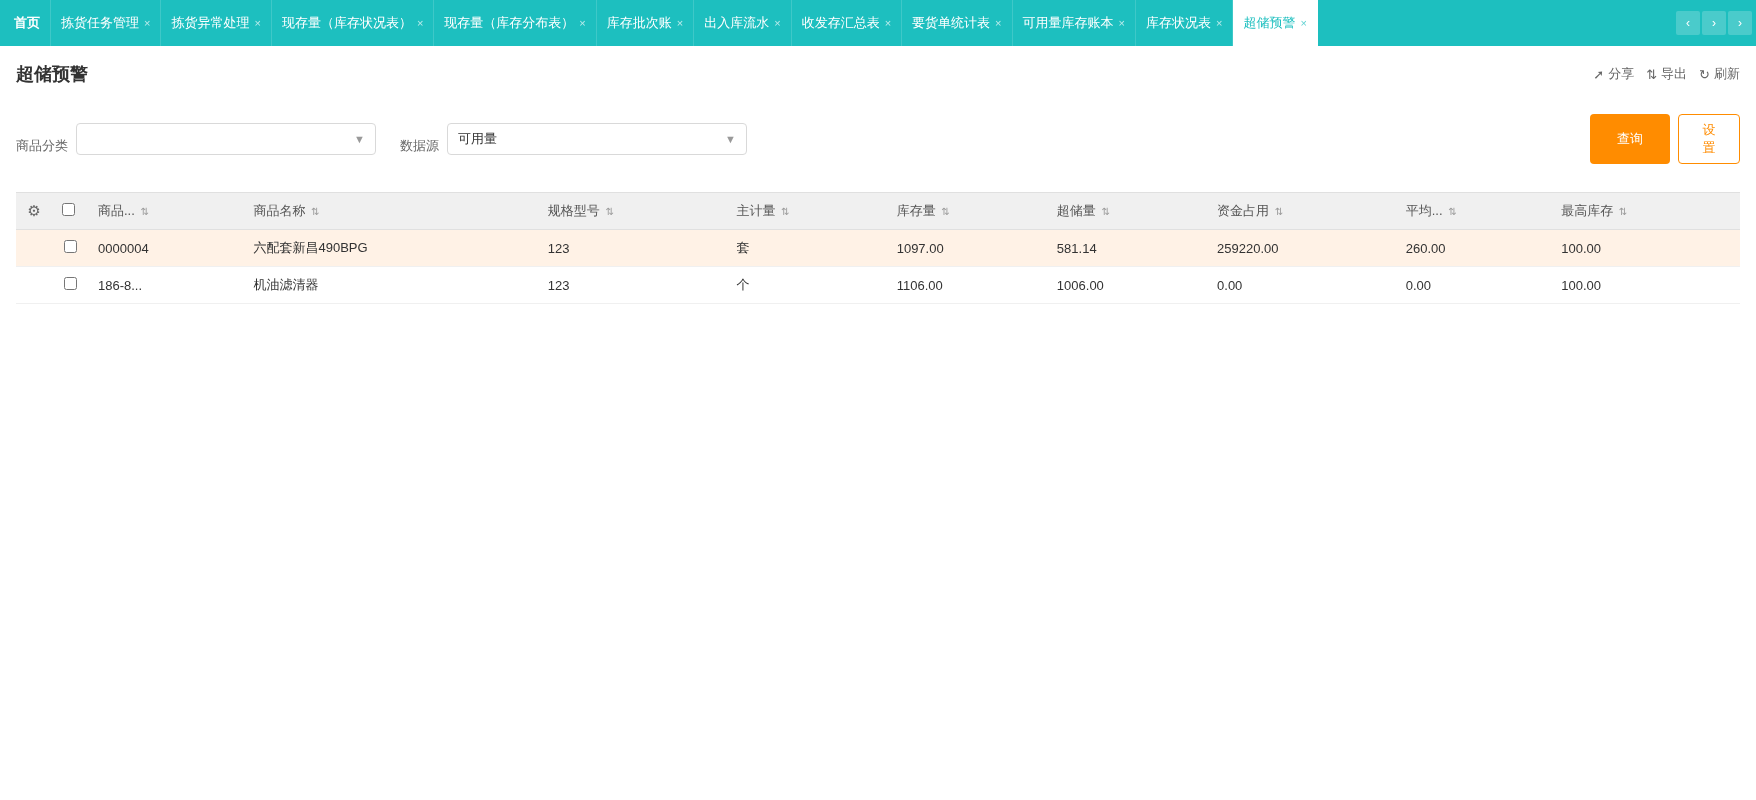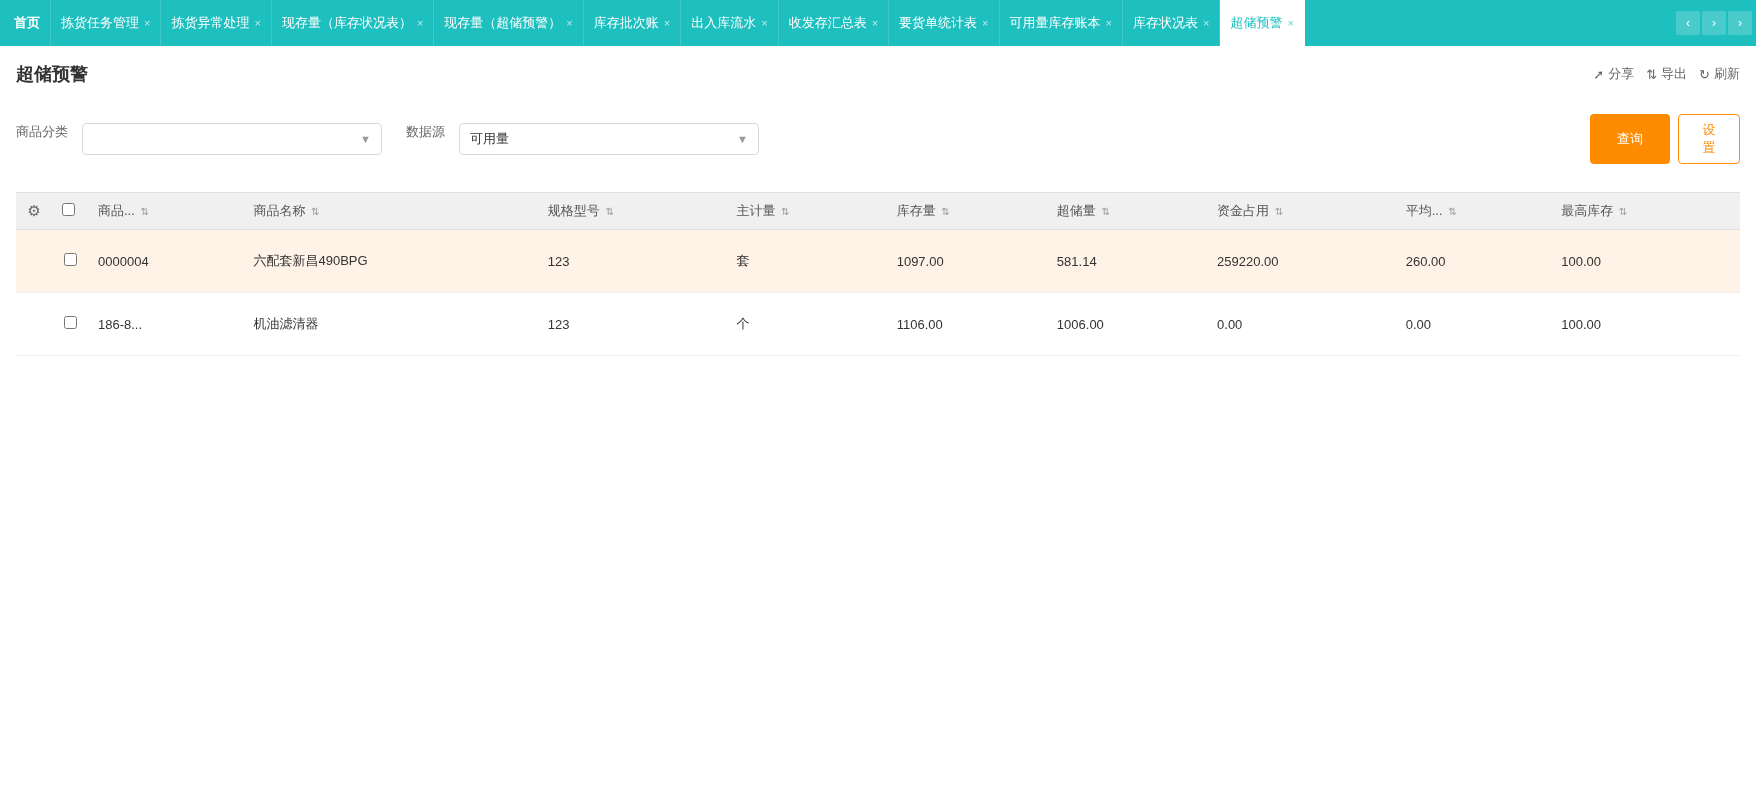--- a/index.html
+++ b/index.html
@@ -86,22 +86,22 @@
     
     .filter-bar {
       display: flex;
       align-items: center;
       gap: 24px;
       margin-bottom: 16px;
       padding: 12px 0;
     }
     .filter-item {
       display: flex;
-      align-items: flex-start;
-      gap: 14px;
+      align-items: flex-end;
+      gap: 8px;
     }
     .filter-label { color: #666; font-size: 13px; }
     .filter-select {
       display: flex;
       align-items: center;
       justify-content: space-between;
       width: 300px;
       height: 32px;
       border: 1px solid #d9d9d9;
       border-radius: 4px;
@@ -161,21 +161,21 @@
       white-space: nowrap;
     }
     .data-table th .sort-icon {
       display: inline-block;
       margin-left: 2px;
       font-size: 10px;
       color: #999;
       vertical-align: middle;
     }
     .data-table td {
-      padding: 22px 10px;
+      padding: 9px 10px;
       border-bottom: 1px solid #f0f0f0;
       font-size: 13px;
       color: #333;
     }
     .data-table tr.highlighted td {
       background: #fff2e6;
     }
     .data-table .row-number {
       color: #999;
       text-align: center;
@@ -207,21 +207,21 @@
   </div>
   <div class="nav-item">
     <span>拣货异常处理</span>
     <span class="close-btn">×</span>
   </div>
   <div class="nav-item">
     <span>现存量（库存状况表）</span>
     <span class="close-btn">×</span>
   </div>
   <div class="nav-item">
-    <span>现存量（超储预警）</span>
+    <span>现存量（库存分布表）</span>
     <span class="close-btn">×</span>
   </div>
   <div class="nav-item">
     <span>库存批次账</span>
     <span class="close-btn">×</span>
   </div>
   <div class="nav-item">
     <span>出入库流水</span>
     <span class="close-btn">×</span>
   </div>

